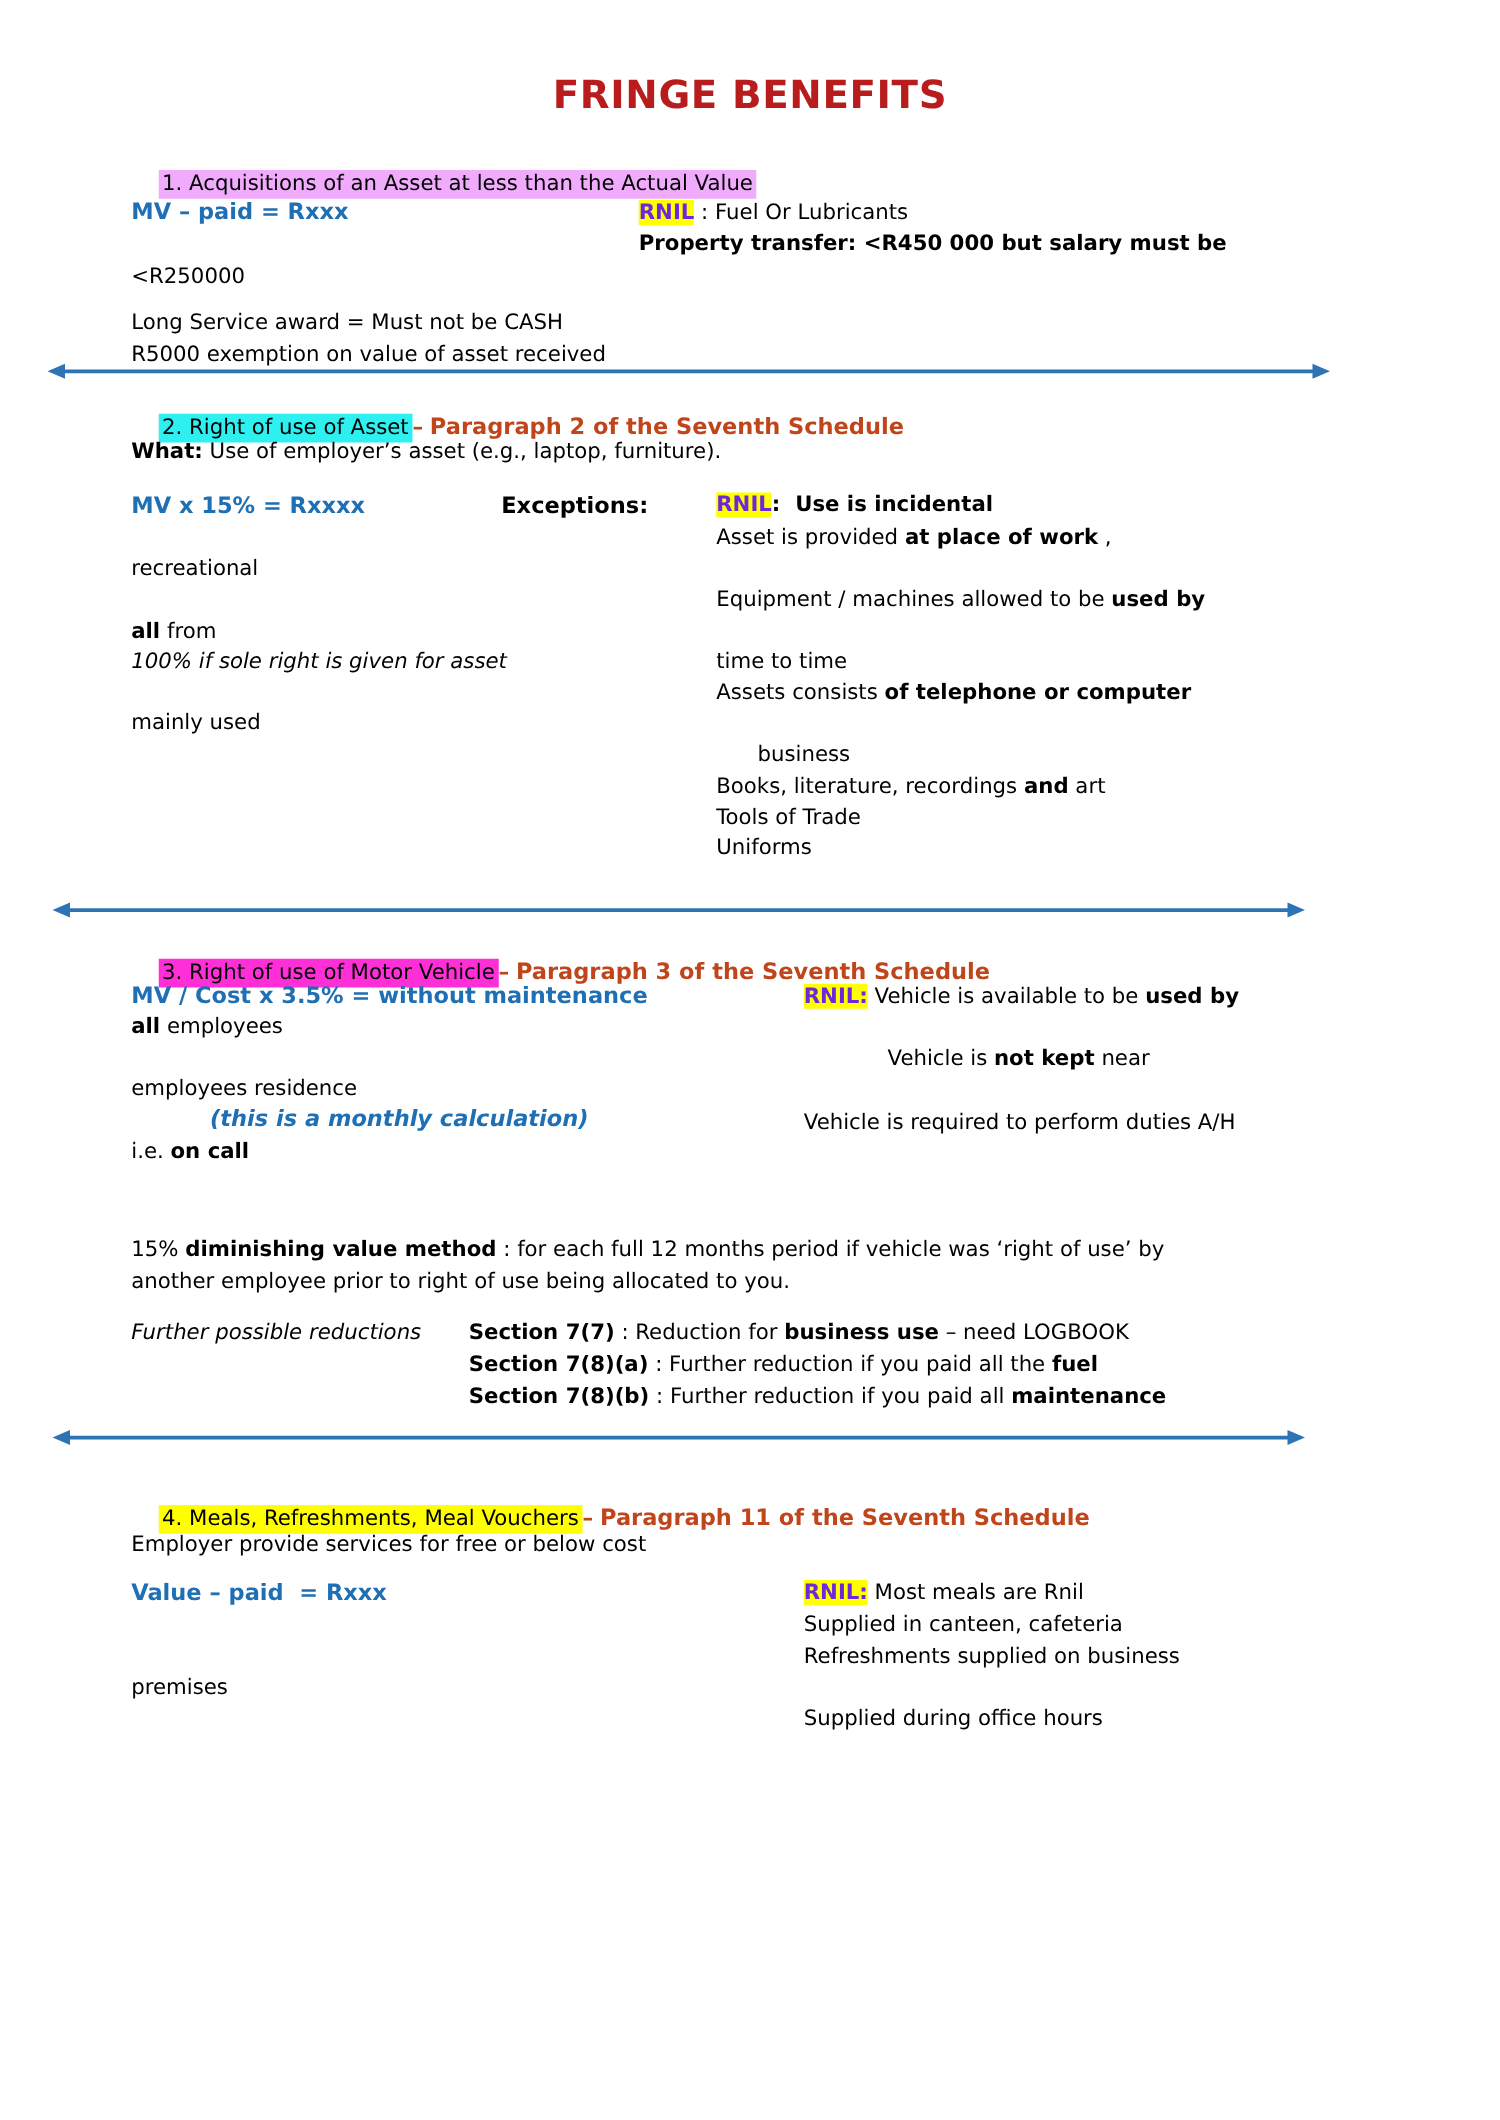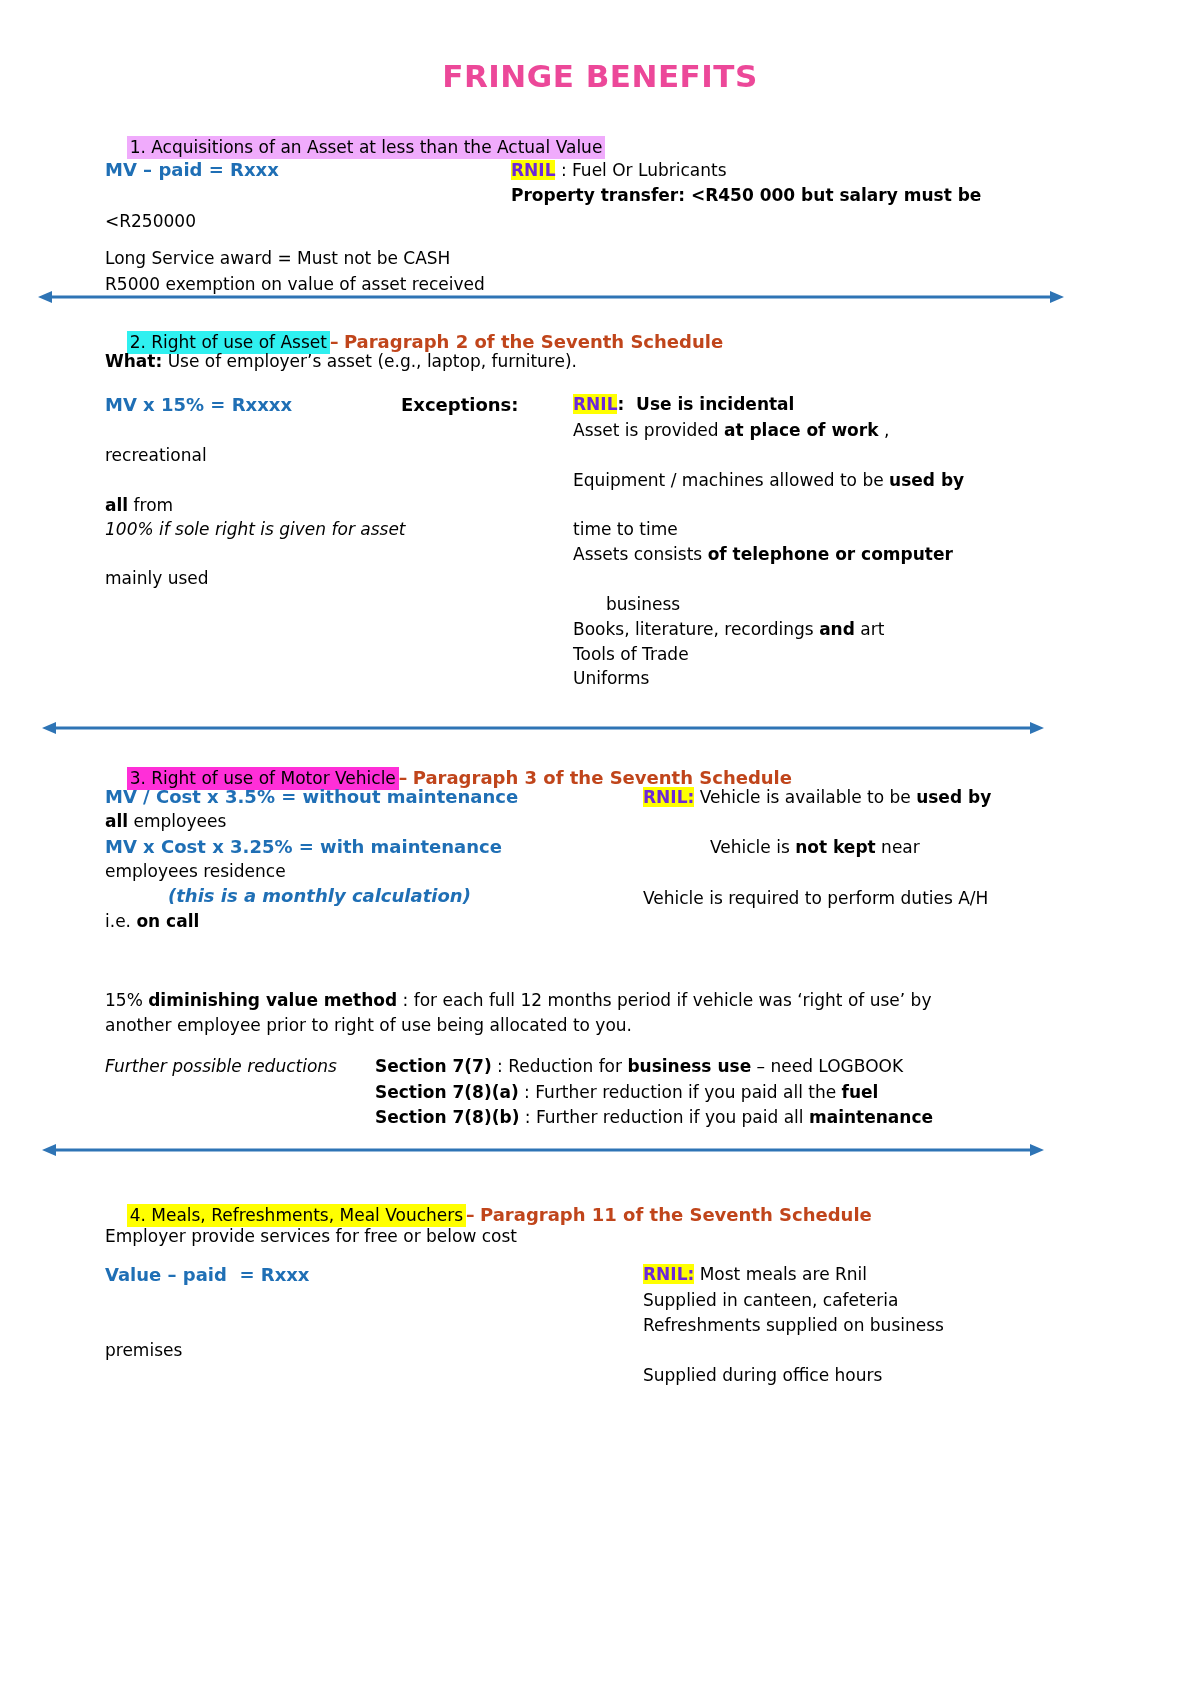--- a/index.html
+++ b/index.html
@@ -27,21 +27,21 @@
 
   
   .doc-title {
     position: absolute;
     left: 0; right: 0;
     top: 58px;
     text-align: center;
     font-size: 31px;
     font-weight: bold;
     letter-spacing: 0.5px;
-    color: #ec4899;
+    color: #b91c1c;
   }
 
   
   .hl {
     padding: 1px 3px 2px 3px;
     font-size: 17px;
   }
   .hl-green  { background: #f0abfc; }
   .hl-cyan   { background: #2ff0f0; }
   .hl-magenta{ background: #ff2fd8; }
@@ -142,21 +142,20 @@
 
   <div class="sec-head" style="left:105px; top:747px;">
     <span class="hl hl-magenta">3. Right of use of Motor Vehicle</span><span class="dash">–</span> <span class="para">Paragraph 3 of the Seventh Schedule</span>
   </div>
 
   <div class="t formula" style="left:105px; top:787px;">MV / Cost x 3.5% = without maintenance</div>
   <div class="t body-txt" style="left:643px; top:788px;"><span class="rnil">RNIL:</span> Vehicle is available to be <span class="b">used by</span></div>
 
   <div class="t body-txt" style="left:105px; top:812px;"><span class="b">all</span> employees</div>
 
-  <div class="t formula" style="left:105px; top:837px;">MV x Cost x 3.25% = with maintenance</div>
   <div class="t body-txt" style="left:710px; top:838px;">Vehicle is <span class="b">not kept</span> near</div>
 
   <div class="t body-txt" style="left:105px; top:862px;">employees residence</div>
 
   <div class="t formula i" style="left:168px; top:886px;">(this is a monthly calculation)</div>
   <div class="t body-txt" style="left:643px; top:889px;">Vehicle is required to perform duties A/H</div>
 
   <div class="t body-txt" style="left:105px; top:912px;">i.e. <span class="b">on call</span></div>
 
   <div class="t body-txt" style="left:105px; top:991px;"><span>15% </span><span class="b">diminishing value method</span><span> : for each full 12 months period if vehicle was ‘right of use’ by</span></div>

